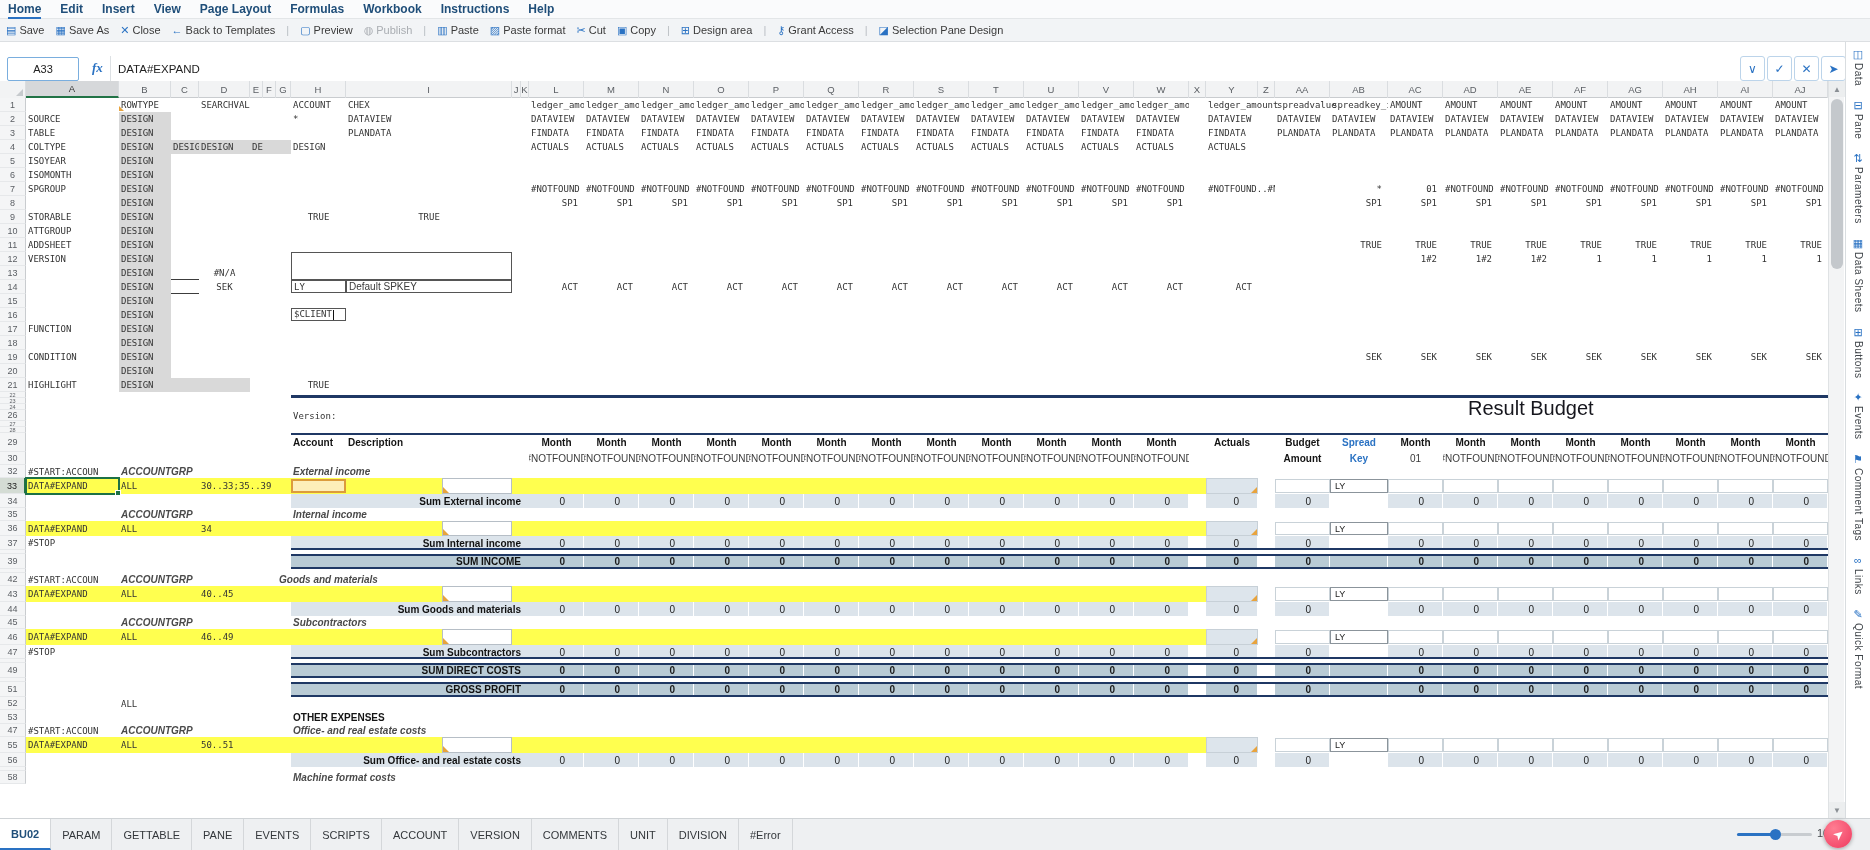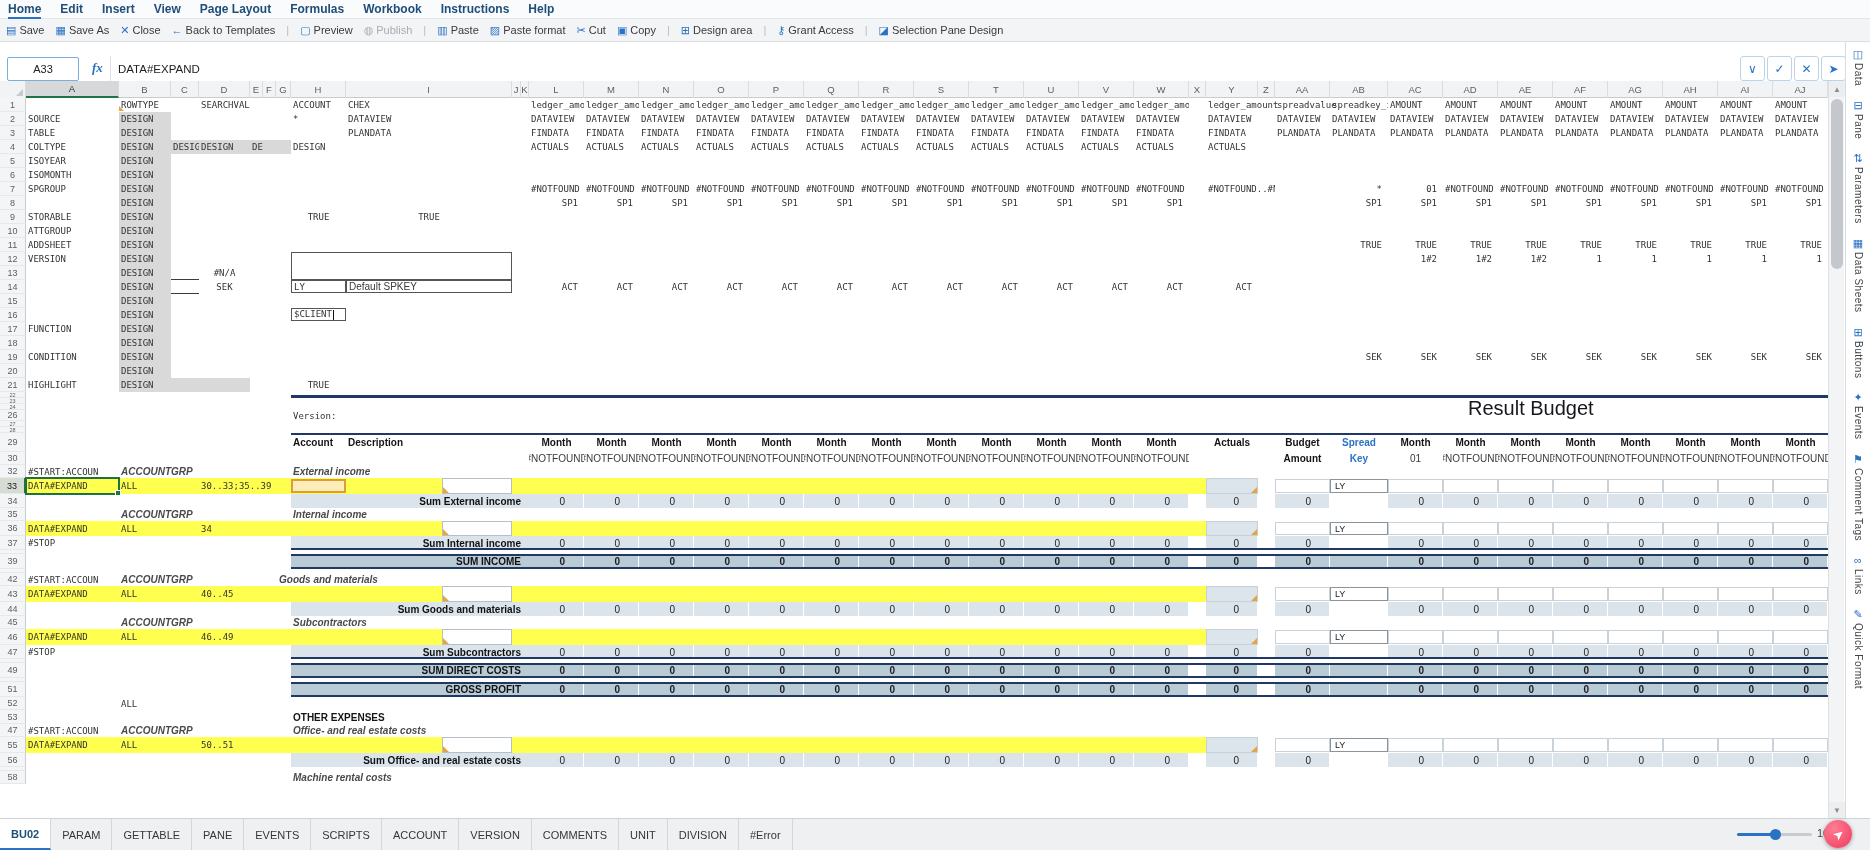--- a/index.html
+++ b/index.html
@@ -1587,21 +1587,21 @@
           <div class="zc" style="left: 1663px; width: 55px; background: rgb(220, 228, 235);">0</div>
           <div class="zc" style="left: 1718px; width: 55px; background: rgb(220, 228, 235);">0</div>
           <div class="zc" style="left: 1773px; width: 55px; background: rgb(220, 228, 235);">0</div>
         </div>
         <div class="gr-row" style="height: 4px;">
           <div class="rh" style="font-size: 5.5px;"></div>
         </div>
         <div class="gr-row" style="height: 13px;">
           <div class="rh">58</div>
           <div class="cell ital" style="left: 291px; width: 221px;">
-            <span>Machine rental costs</span>
+            <span>Machine format costs</span>
           </div>
         </div>
       </div>
   <div class="ovl-title" style="left: 1468px; top: 316px;">Result Budget</div>
       <div class="ovl-rect" style="left: 291px; top: 171px; width: 221px; height: 28px;"></div>
     </div>
   <div id="vscroll">
     <div class="vs-btn" style="top:0">▲</div>
     <div id="vs-thumb"></div>
     <div class="vs-btn" style="top:721px">▼</div>

